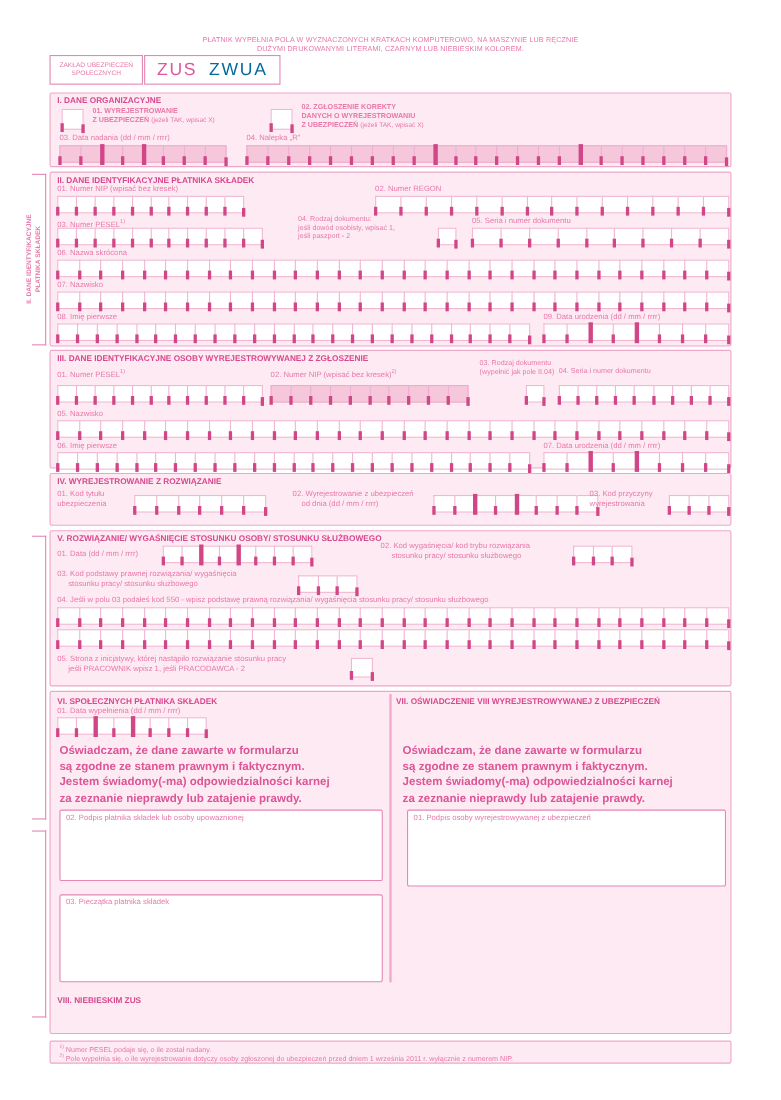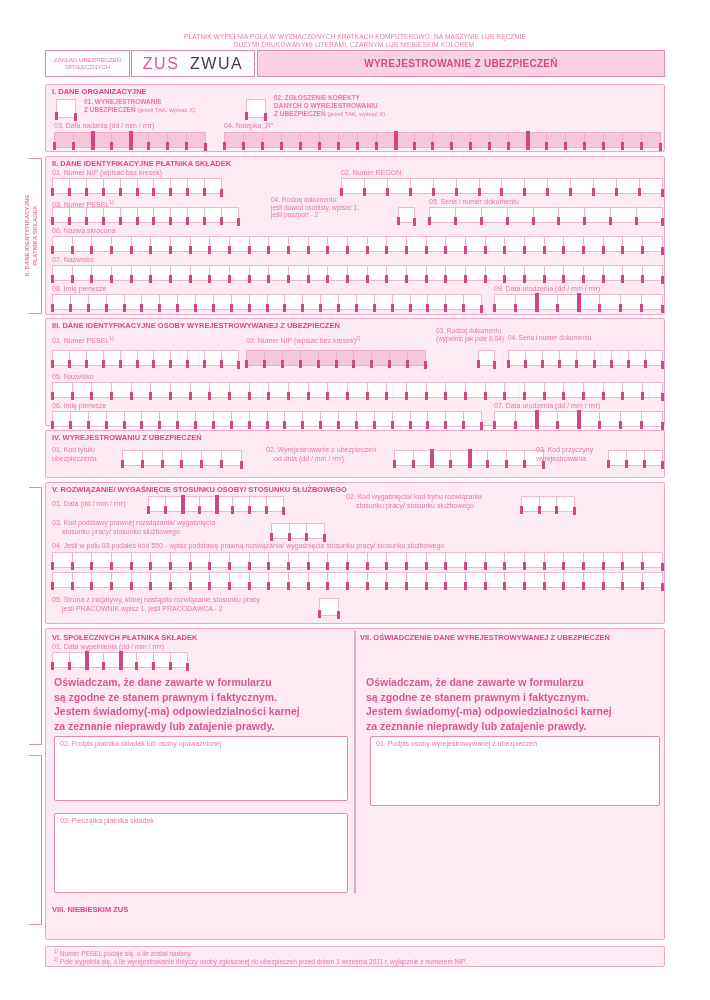--- a/index.html
+++ b/index.html
@@ -49,24 +49,21 @@
   <div class="instr" style="top:41px">DUŻYMI DRUKOWANYMI LITERAMI, CZARNYM LUB NIEBIESKIM KOLOREM.</div>
 
   <div class="hbox" style="left:45px;top:50px;width:85px;height:27px">
     <div style="font-size:6px;line-height:7px;color:var(--lp);text-align:center">
       <div>ZAKŁAD UBEZPIECZEŃ</div>
       <div>SPOŁECZNYCH</div>
     </div>
   </div>
   <div class="hbox" style="left:131px;top:50px;width:124px;height:27px;justify-content:space-evenly">
     <span style="font-size:16px;letter-spacing:1.5px;color:#e0569b">ZUS</span>
-    <span style="font-size:16px;letter-spacing:1.5px;color:#404040">ZWUA</span>
-  </div>
-  <div class="hbox" style="left:257px;top:50px;width:408px;height:27px;background:var(--tb)">
-    <span style="font-size:10px;font-weight:bold;letter-spacing:.3px;color:var(--hp)">WYREJESTROWANIE Z UBEZPIECZEŃ</span>
+    <span style="font-size:16px;letter-spacing:1.5px;color:#0369a1">ZWUA</span>
   </div>
 
   <div class="side" style="left:-41px;top:228px">
     <div>II. DANE IDENTYFIKACYJNE</div>
     <div>PŁATNIKA SKŁADEK</div>
   </div>
   <div class="br" style="left:29px;top:158px;height:156px"></div>
   <div class="br" style="left:29px;top:487px;height:258px"></div>
   <div class="br" style="left:29px;top:755px;height:170px"></div>
 
@@ -294,21 +291,21 @@
         <div class="cell sep"></div>
         <div class="cell"></div>
         <div class="cell sep"></div>
         <div class="cell"></div>
         <div class="cell"></div>
         <div class="cell"></div>
       </div>
   </div>
 
   <div class="sec" style="top:318px;height:108px">
-    <div class="st" style="left:6px;top:2px">III. DANE IDENTYFIKACYJNE OSOBY WYREJESTROWYWANEJ Z UBEZPIECZEŃ</div>
+    <div class="st" style="left:6px;top:2px">III. DANE IDENTYFIKACYJNE OSOBY WYREJESTROWYWANEJ Z ZGŁOSZENIE</div>
     <div class="lb" style="left:6px;top:15px"><span>01. Numer PESEL</span><sup>1)</sup></div>
     <div class="cells" style="left:6px;top:31px;width:187px">
         <div class="cell"></div>
         <div class="cell"></div>
         <div class="cell"></div>
         <div class="cell"></div>
         <div class="cell"></div>
         <div class="cell"></div>
         <div class="cell"></div>
         <div class="cell"></div>
@@ -416,21 +413,21 @@
         <div class="cell sep"></div>
         <div class="cell"></div>
         <div class="cell sep"></div>
         <div class="cell"></div>
         <div class="cell"></div>
         <div class="cell"></div>
       </div>
   </div>
 
   <div class="sec" style="top:430px;height:48px">
-    <div class="st" style="left:6px;top:2px">IV. WYREJESTROWANIU Z UBEZPIECZEŃ</div>
+    <div class="st" style="left:6px;top:2px">IV. WYREJESTROWANIE Z ROZWIĄZANIE</div>
     <div class="lb" style="left:6px;top:15px">
       <div>01. Kod tytułu</div>
       <div>ubezpieczenia</div>
     </div>
     <div class="cells" style="left:76px;top:19px;width:120px">
         <div class="cell"></div>
         <div class="cell"></div>
         <div class="cell"></div>
         <div class="cell"></div>
         <div class="cell"></div>
@@ -589,21 +586,21 @@
       <div>Jestem świadomy(-ma) odpowiedzialności karnej</div>
       <div>za zeznanie nieprawdy lub zatajenie prawdy.</div>
     </div>
     <div class="sigbox" style="left:8px;top:107px;width:294px;height:65px">
       <span>02. Podpis płatnika składek lub osoby upoważnionej</span>
     </div>
     <div class="sigbox" style="left:8px;top:184px;width:294px;height:80px">
       <span>03. Pieczątka płatnika składek</span>
     </div>
 
-    <div class="st" style="left:314px;top:4px">VII. OŚWIADCZENIE DANE WYREJESTROWYWANEJ Z UBEZPIECZEŃ</div>
+    <div class="st" style="left:314px;top:4px">VII. OŚWIADCZENIE VIII WYREJESTROWYWANEJ Z UBEZPIECZEŃ</div>
     <div class="decl" style="left:320px;top:46px">
       <div>Oświadczam, że dane zawarte w formularzu</div>
       <div>są zgodne ze stanem prawnym i faktycznym.</div>
       <div>Jestem świadomy(-ma) odpowiedzialności karnej</div>
       <div>za zeznanie nieprawdy lub zatajenie prawdy.</div>
     </div>
     <div class="sigbox" style="left:324px;top:107px;width:290px;height:70px">
       <span>01. Podpis osoby wyrejestrowywanej z ubezpieczeń</span>
     </div>
 

